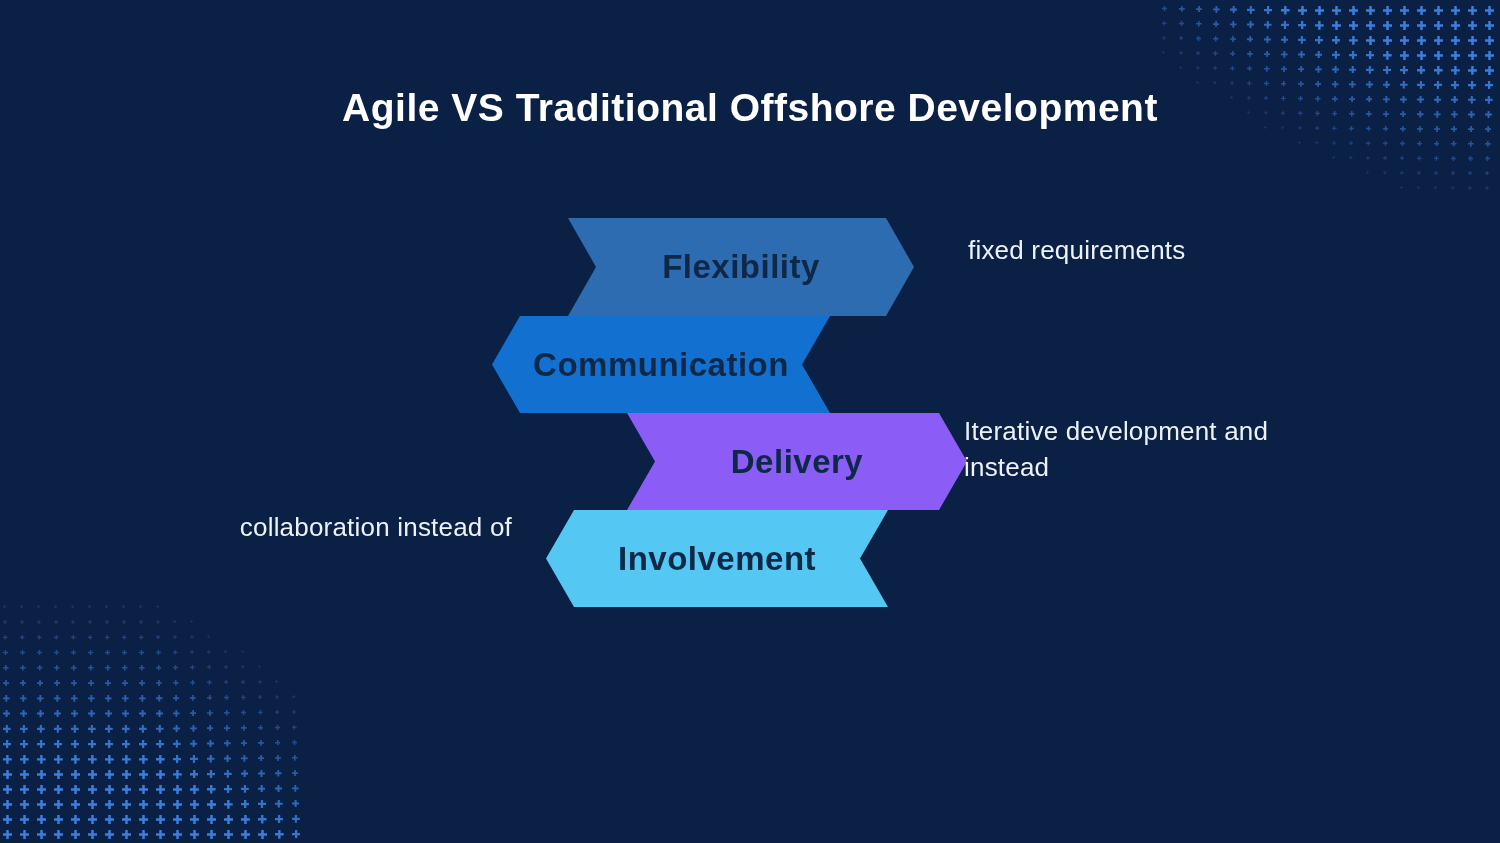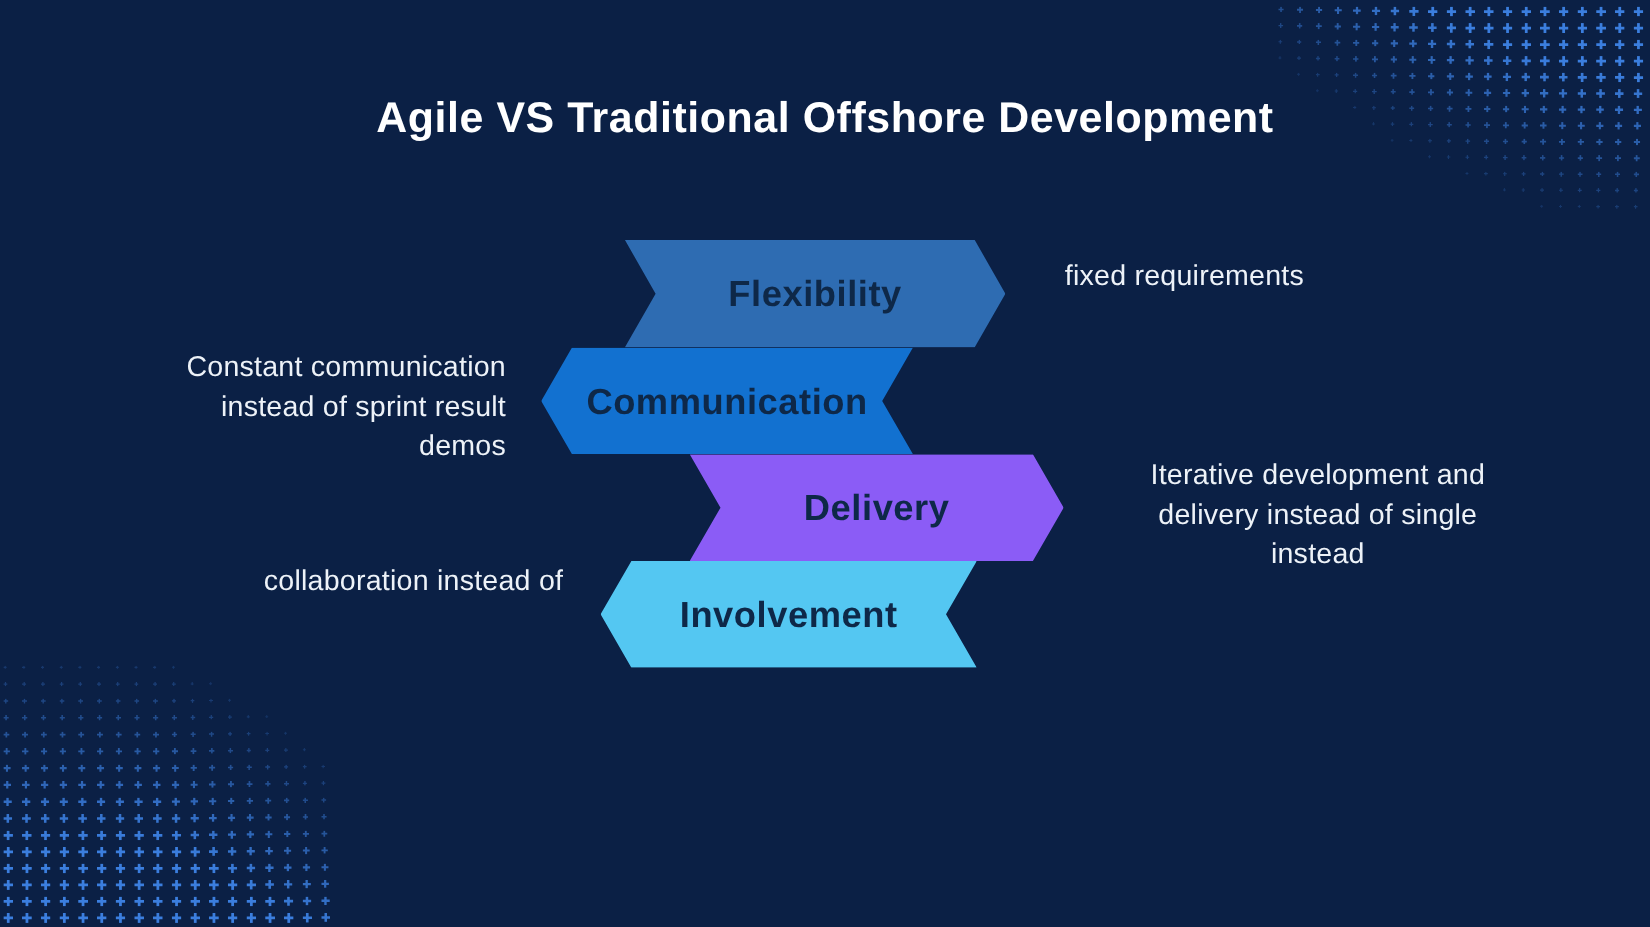--- a/index.html
+++ b/index.html
@@ -63,21 +63,21 @@
   }
   .desc.align-left  { text-align: left; }
   .desc.align-right { text-align: right; }
   .desc-line { white-space: nowrap; }
   #b0 { left: 568px; top: 218px; width: 346px; height: 98px; }
   #b1 { left: 492px; top: 316px; width: 338px; height: 97px; }
   #b2 { left: 627px; top: 413px; width: 340px; height: 97px; }
   #b3 { left: 546px; top: 510px; width: 342px; height: 97px; }
   #d0 { left: 968px;  top: 232px; width: 330px; }
   #d1 { left: 100px;  top: 315px; width: 360px; }
-  #d2 { left: 1008px; top: 413px; width: 380px; text-align: center; }
+  #d2 { left: 964px; top: 413px; width: 380px; }
   #d3 { left: 142px;  top: 509px; width: 370px; }
 </style>
 </head>
 <body>
 
 <div class="slide" style="background: rgb(11, 32, 69);">
 
   <div class="pattern">
       <div class="plus" style="left: 1162px; top: 6px; width: 5.16791px; height: 5.16791px; opacity: 0.489054; background: rgb(59, 126, 222);"></div>
       <div class="plus" style="left: 1162px; top: 21px; width: 4.52505px; height: 4.52505px; opacity: 0.40334; background: rgb(59, 126, 222);"></div>
@@ -555,27 +555,21 @@
   <div id="b2" class="banner dir-right" style="background: #8b5cf6;">
     <span class="banner-label" style="color: rgb(14, 40, 72);">Delivery</span>
   </div>
   <div id="b3" class="banner dir-left" style="background: rgb(84, 199, 242);">
     <span class="banner-label" style="color: rgb(14, 40, 72);">Involvement</span>
   </div>
 
   <div id="d0" class="desc align-left" style="color: rgb(237, 242, 248);">
     <div class="desc-line">fixed requirements</div>
   </div>
-  <div id="d1" class="desc align-right" style="color: rgb(237, 242, 248);">
-    <div class="desc-line">Constant communication</div>
-    <div class="desc-line">instead of sprint result</div>
-    <div class="desc-line">demos</div>
-  </div>
   <div id="d2" class="desc align-left" style="color: rgb(237, 242, 248);">
     <div class="desc-line">Iterative development and</div>
-    <div class="desc-line">delivery instead of single</div>
     <div class="desc-line">instead</div>
   </div>
   <div id="d3" class="desc align-right" style="color: rgb(237, 242, 248);">
     <div class="desc-line">collaboration instead of</div>
   </div>
 
 </div>
 
 </body></html>

